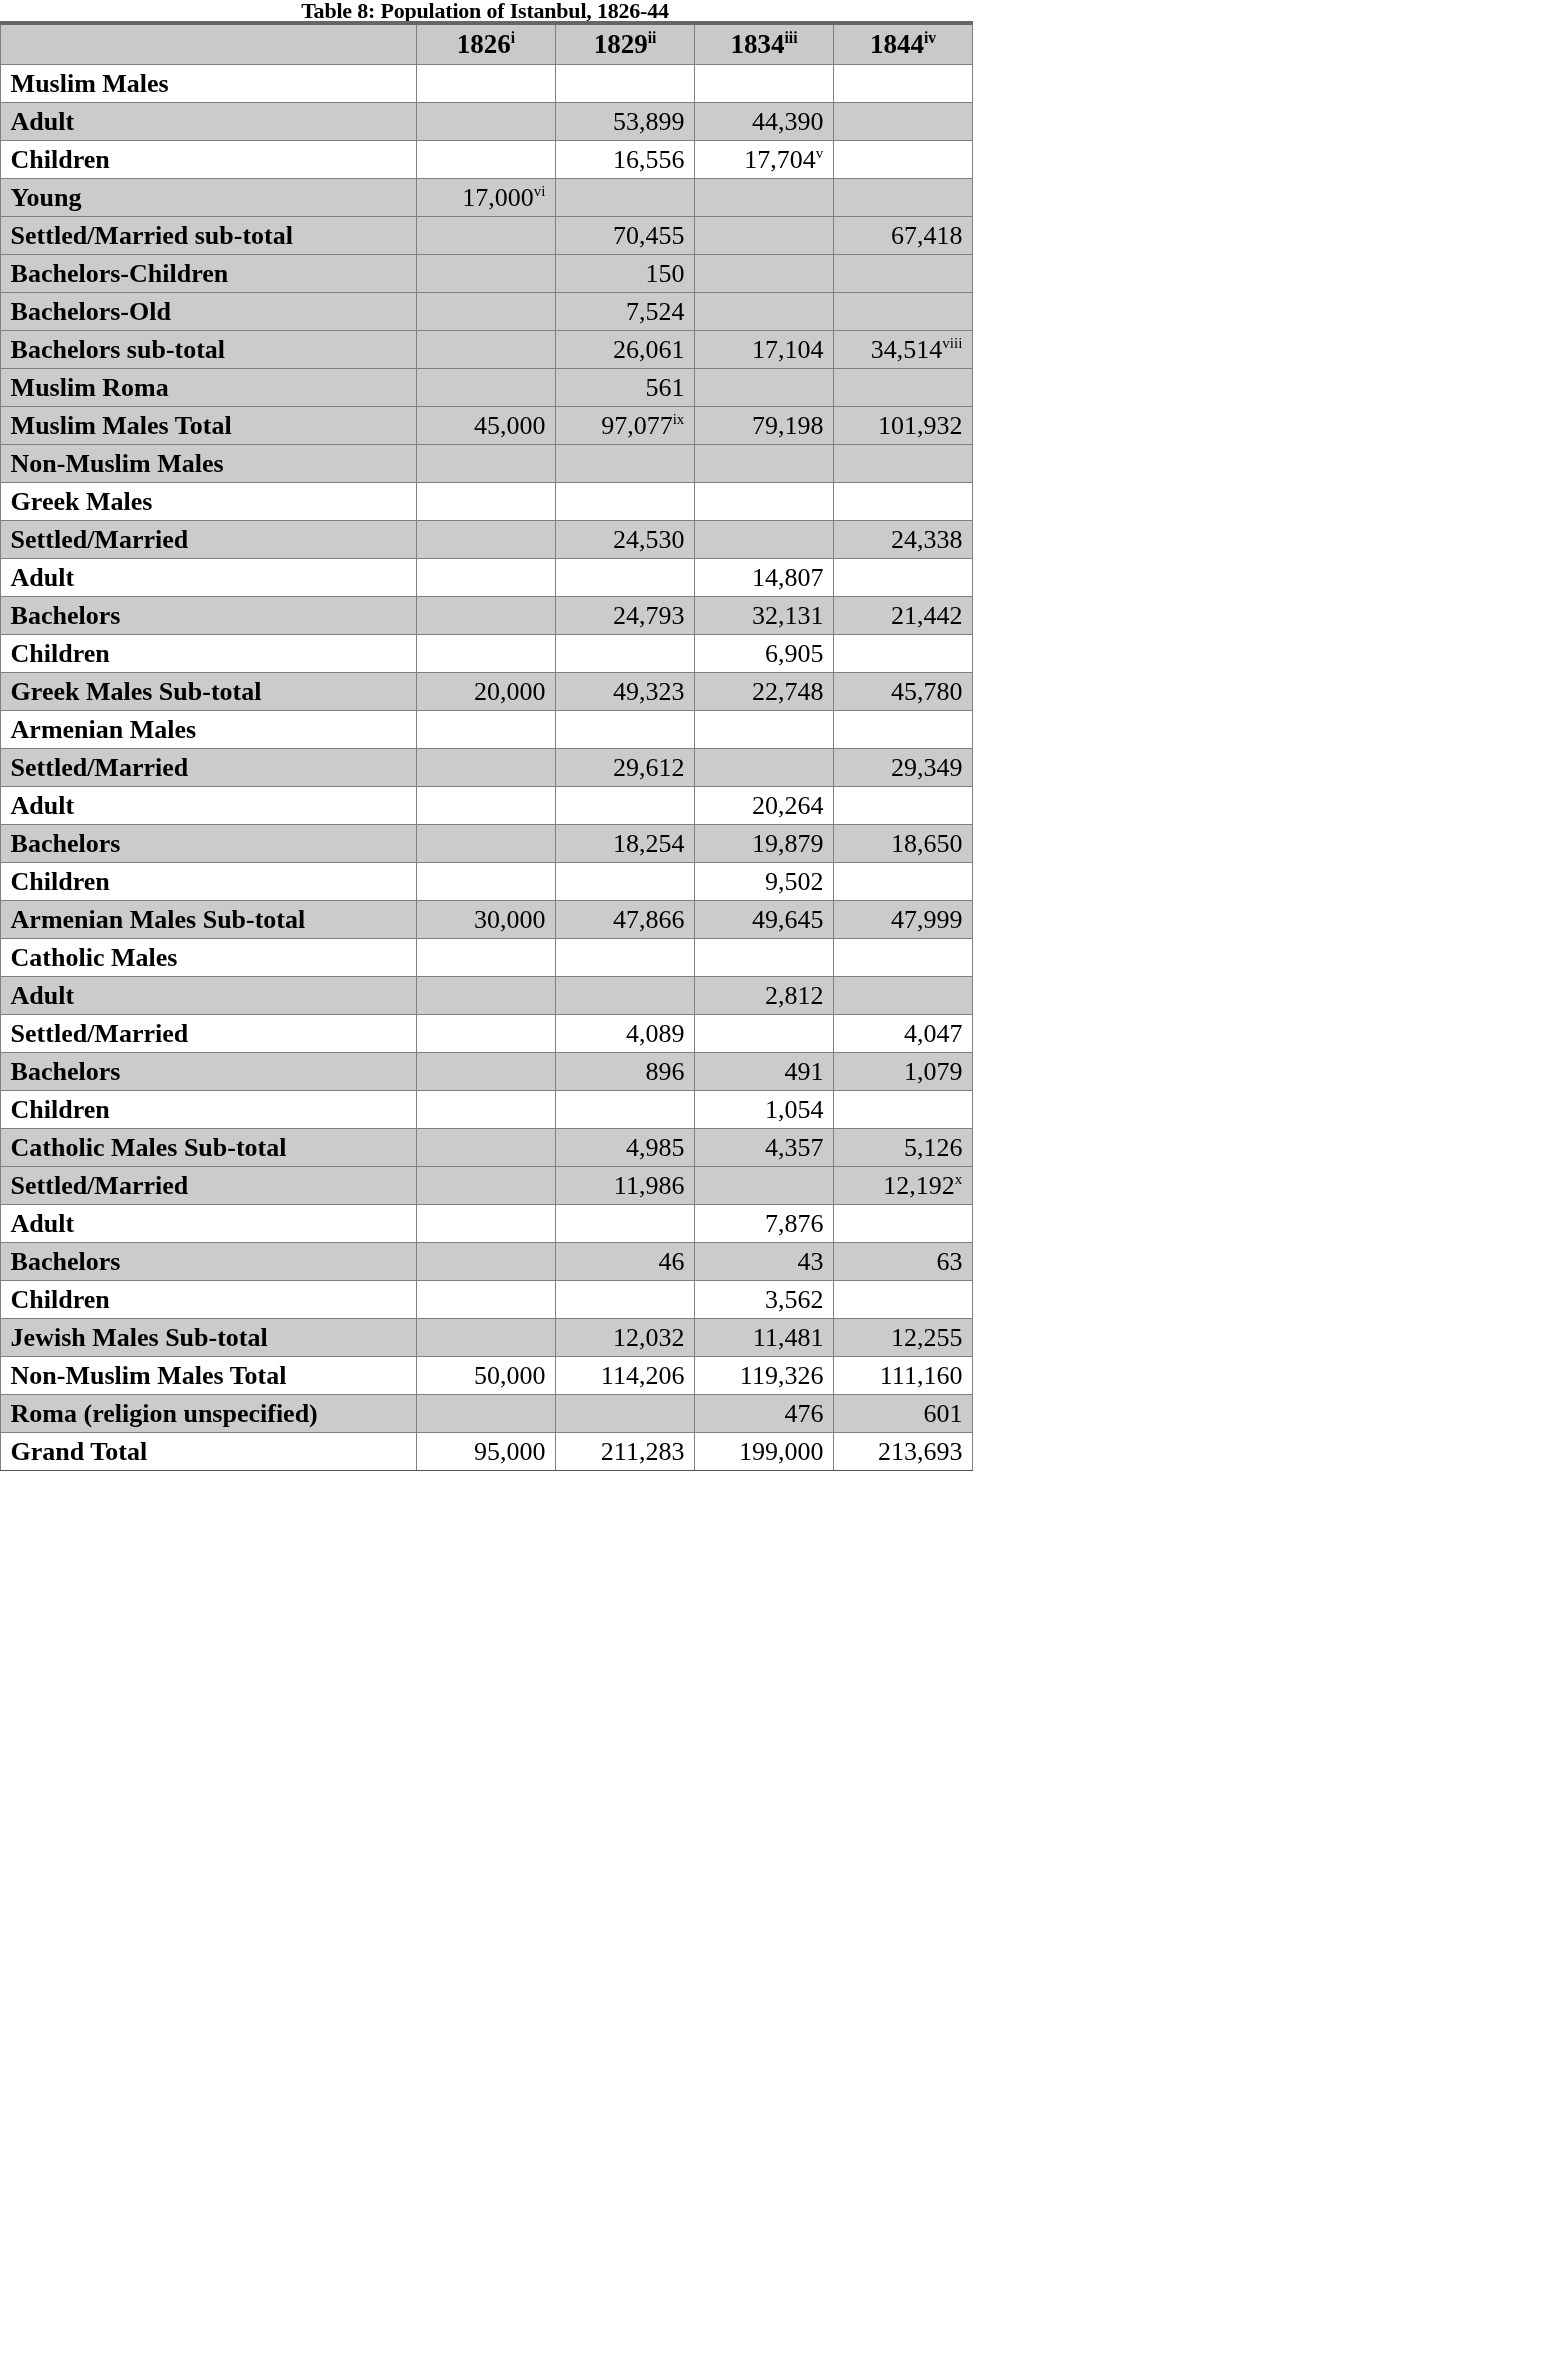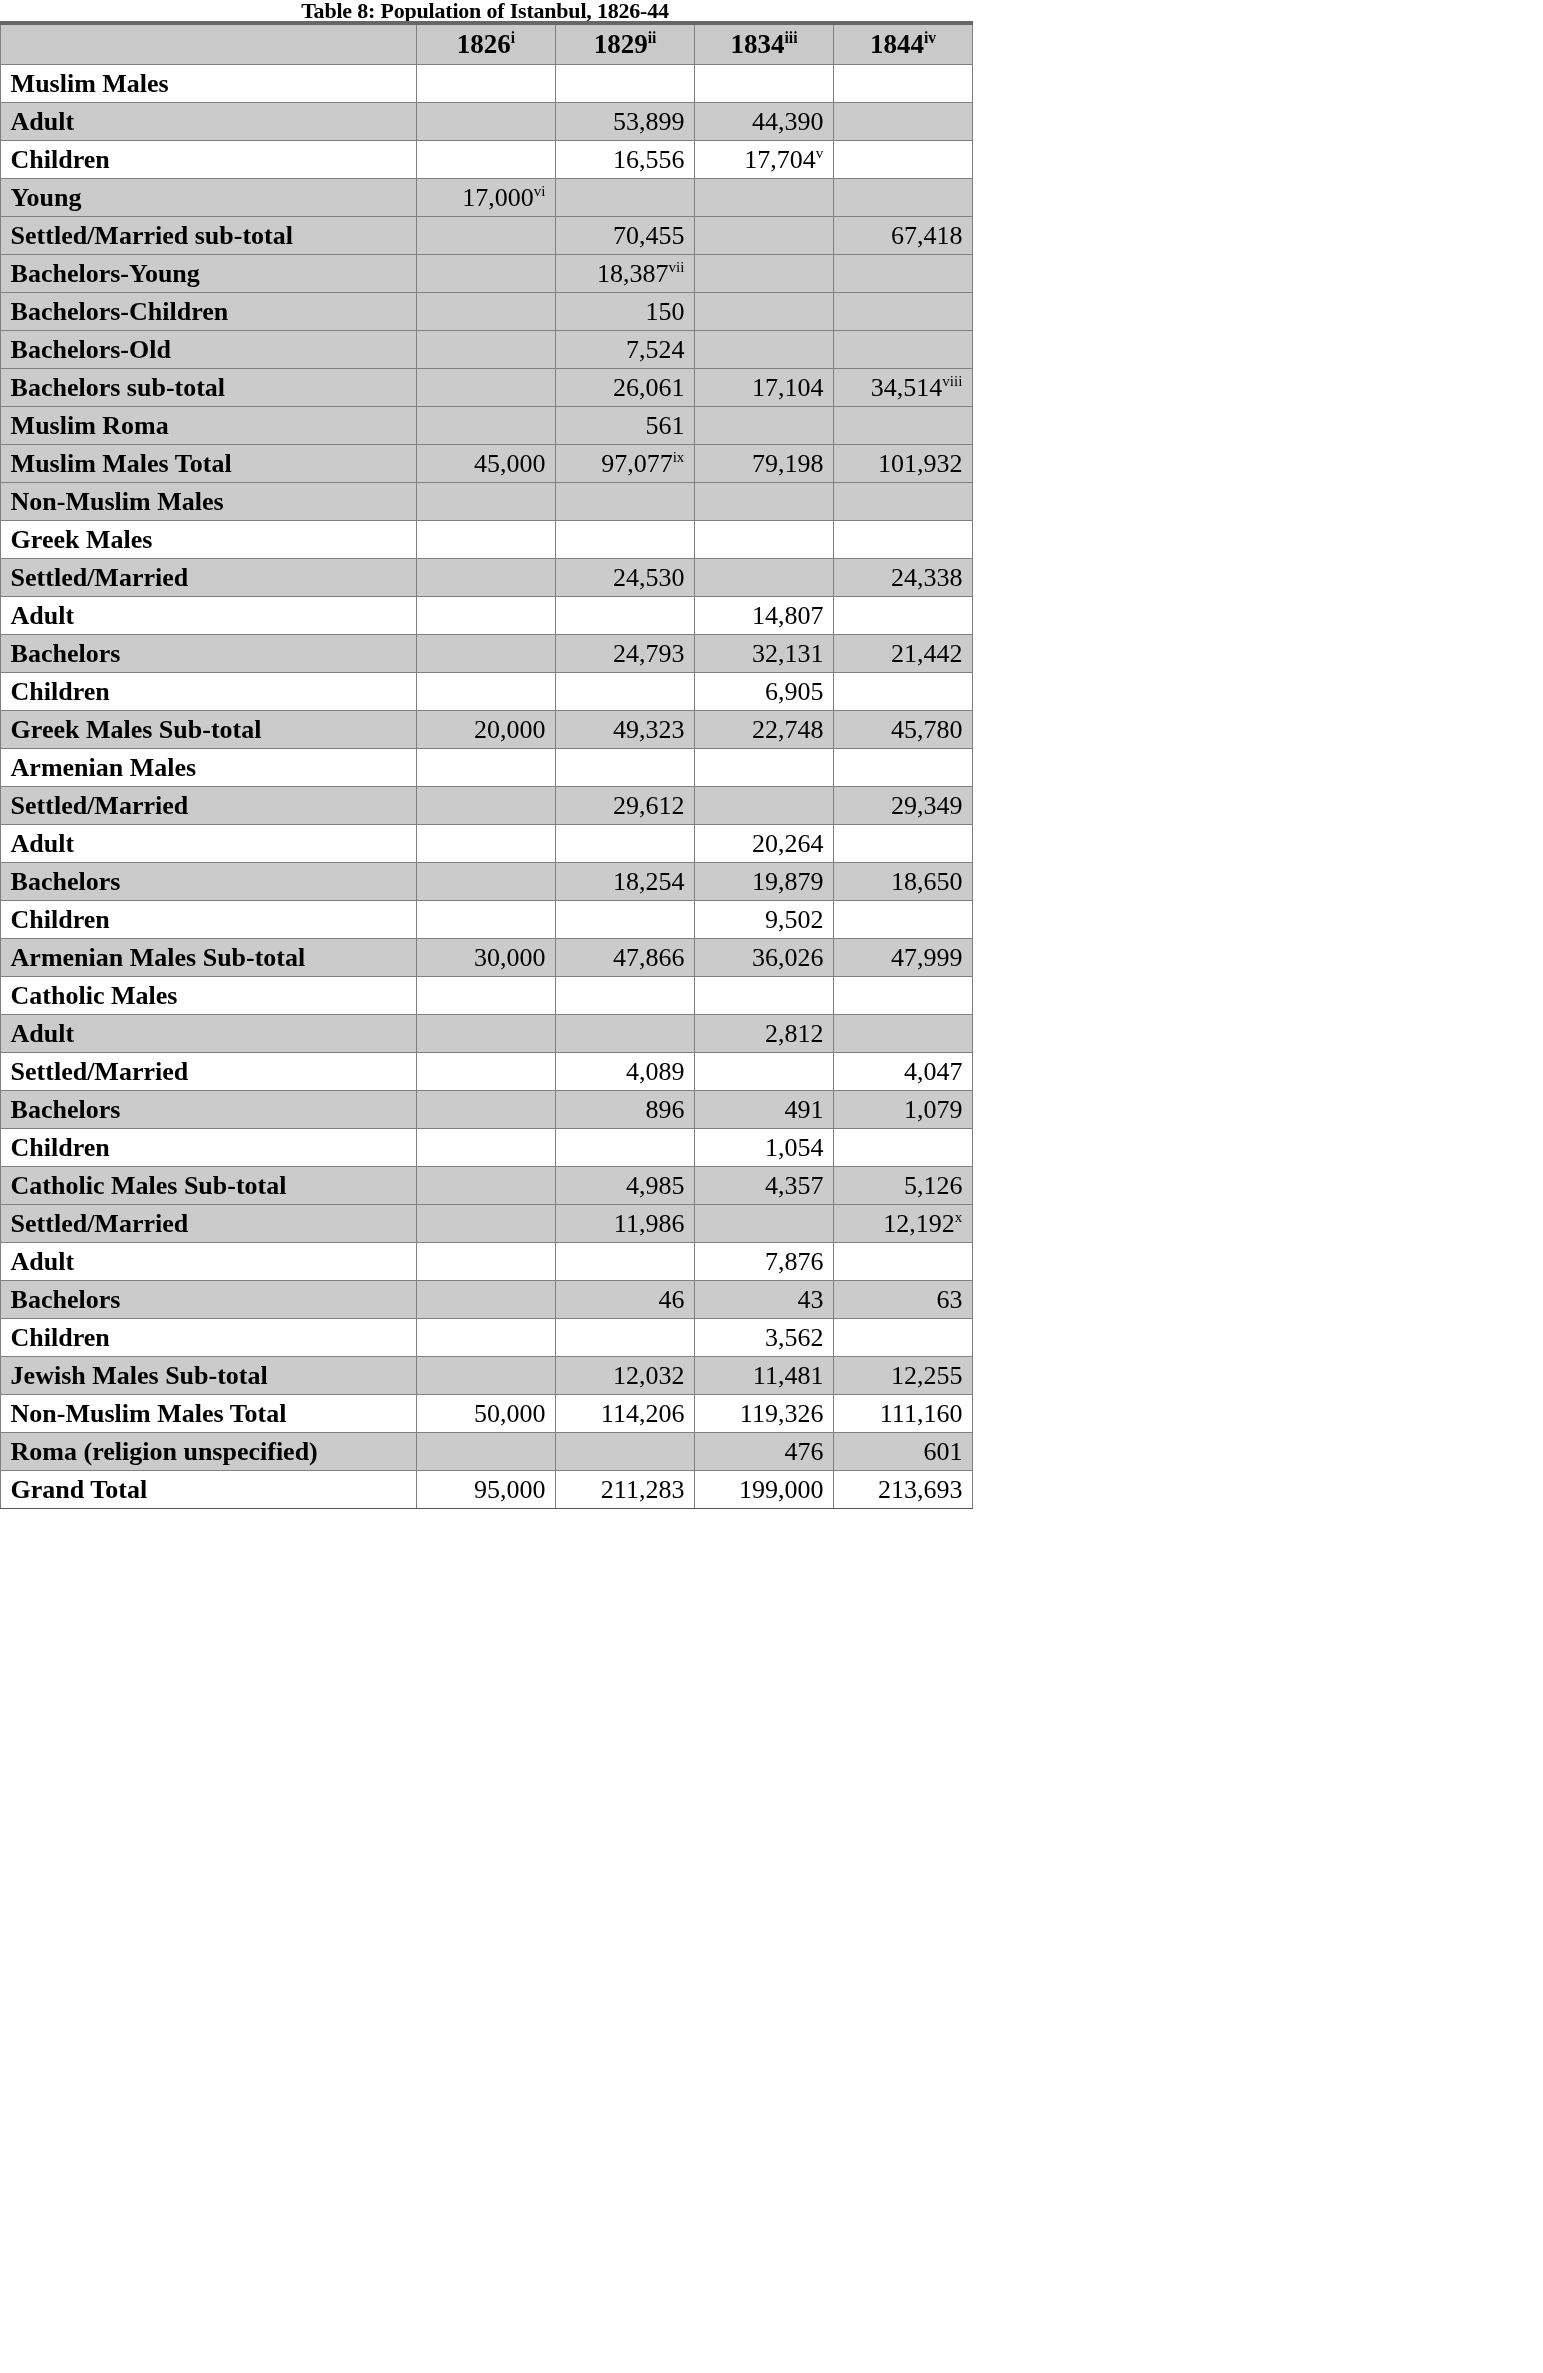--- a/index.html
+++ b/index.html
@@ -128,27 +128,20 @@
           <td class="num"></td>
         </tr>
         <tr class="shade">
           <td class="label ind1 b">Settled/Married sub-total</td>
           <td class="num"></td>
           <td class="num">70,455</td>
           <td class="num"></td>
           <td class="num">67,418</td>
         </tr>
         <tr class="shade">
-          <td class="label ind1 b">Bachelors-Young</td>
-          <td class="num"></td>
-          <td class="num">18,387<sup>vii</sup></td>
-          <td class="num"></td>
-          <td class="num"></td>
-        </tr>
-        <tr class="shade">
           <td class="label ind1 b">Bachelors-Children</td>
           <td class="num"></td>
           <td class="num">150</td>
           <td class="num"></td>
           <td class="num"></td>
         </tr>
         <tr class="shade">
           <td class="label ind1 b">Bachelors-Old</td>
           <td class="num"></td>
           <td class="num">7,524</td>
@@ -257,21 +250,21 @@
           <td class="label ind2 b">Children</td>
           <td class="num"></td>
           <td class="num"></td>
           <td class="num">9,502</td>
           <td class="num"></td>
         </tr>
         <tr class="shade">
           <td class="label ind1 b">Armenian Males Sub-total</td>
           <td class="num">30,000</td>
           <td class="num">47,866</td>
-          <td class="num">36,026</td>
+          <td class="num">49,645</td>
           <td class="num">47,999</td>
         </tr>
         <tr class="plain">
           <td class="label ind1 b">Catholic Males</td>
           <td class="num"></td>
           <td class="num"></td>
           <td class="num"></td>
           <td class="num"></td>
         </tr>
         <tr class="shade">

